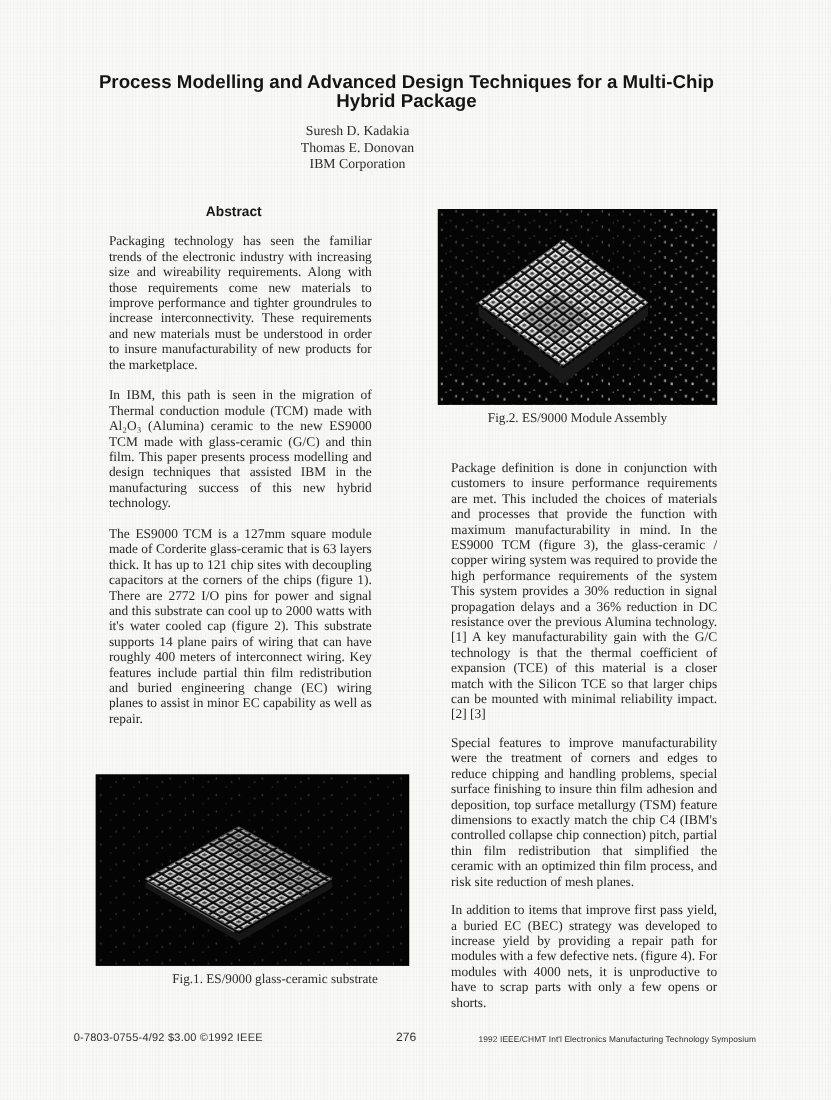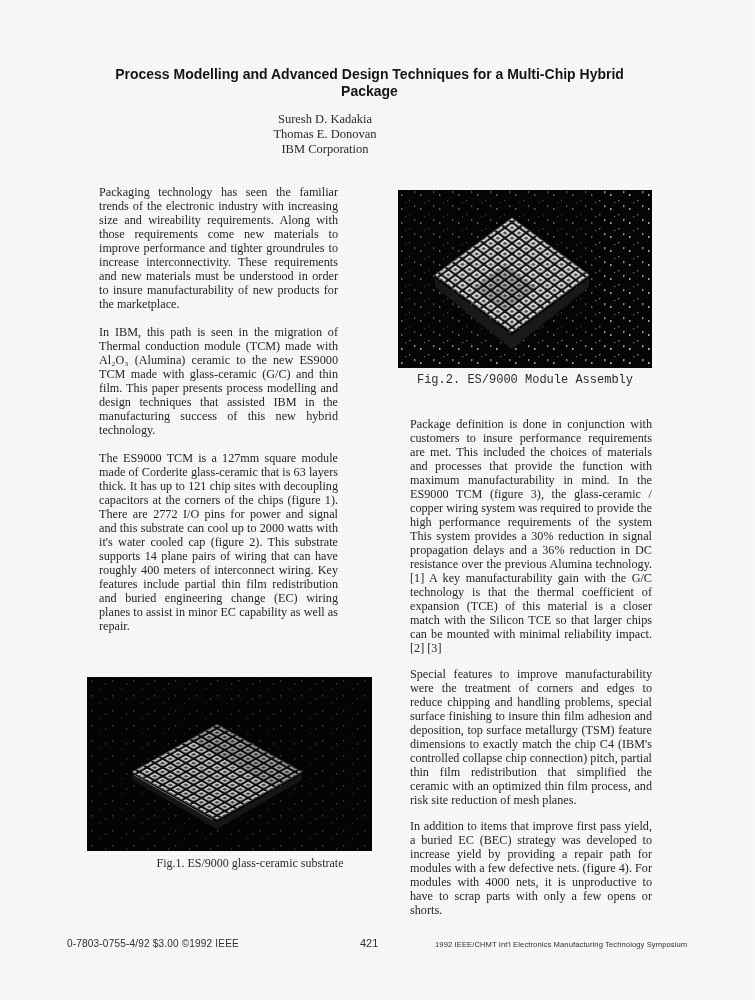--- a/index.html
+++ b/index.html
@@ -12,21 +12,21 @@
     background-image:repeating-linear-gradient(90deg, rgba(60,60,60,0.018) 0 1px, transparent 1px 3px),
                      repeating-linear-gradient(0deg, rgba(60,60,60,0.012) 0 1px, transparent 1px 4px);
     overflow:hidden;
     font-family:"Liberation Serif","DejaVu Serif",serif;
     color:#242424;
   }
   .paper-header{position:absolute;left:87px;top:66px;width:565px;text-align:center;}
   .paper-title{
     margin:0;
     font-family:"Liberation Sans","DejaVu Sans",sans-serif;
-    font-weight:bold;font-size:14px;line-height:17px;color:#151515;
+    font-weight:bold;font-size:17px;line-height:17px;color:#151515;
   }
   .authors{position:absolute;left:60px;top:112px;width:530px;text-align:center;}
   .author-line{font-size:12.5px;line-height:15px;color:#2b2b2b;font-family:Liberation Serif, serif;}
   .col{position:absolute;}
   .col-left{left:87px;top:185px;width:251px;}
   .col-right{left:398px;top:190px;width:254px;}
   h2.sec{
     margin:0 0 13px 0;text-align:center;
     font-family:"Liberation Sans","DejaVu Sans",sans-serif;
     font-weight:bold;font-size:12.5px;color:#171717;
@@ -37,21 +37,21 @@
     font-size:12.2px;line-height:14px;
     color:#262626;
   }
   .col-right p.body{margin-bottom:12px;}
   figure{margin:0;padding:0;}
   .fig-img{display:block;background:#000;}
   figcaption{
     text-align:center;font-size:12px;color:#2b2b2b;margin-top:5px;
   }
   .figure-1{margin-top:44px;width:326px;}
-  .figure-2{margin-bottom:30px;font-family:Liberation Mono, monospace;}
+  .figure-2{margin-bottom:30px;}
   .pkg-heading{margin-top:0;margin-bottom:16px;}
   .page-footer{
     position:absolute;left:0;top:936px;width:755px;height:20px;
     font-family:"Liberation Sans","DejaVu Sans",sans-serif;color:#2f2f2f;
   }
   .footer-copyright{position:absolute;left:67px;top:2px;font-size:10px;letter-spacing:0.2px;}
   .footer-page-number{position:absolute;left:360px;top:1px;font-size:11px;}
   .footer-conference{position:absolute;left:435px;top:4px;font-size:7.6px;letter-spacing:0.1px;}
 </style>
 </head>
@@ -63,20 +63,21 @@
     <h1 class="paper-title">Process Modelling and Advanced Design Techniques for a Multi-Chip Hybrid Package</h1>
   </header>
 
   <div class="authors">
     <div class="author-line">Suresh D. Kadakia</div>
     <div class="author-line">Thomas E. Donovan</div>
     <div class="author-line">IBM Corporation</div>
   </div>
 
   <div class="col col-left">
+    <h2 class="sec">Abstract</h2>
     <p class="body">Packaging technology has seen the familiar trends of the electronic industry with increasing size and wireability requirements.  Along with those requirements come new materials to improve performance and tighter groundrules to increase interconnectivity.  These requirements and new materials must be understood in order to insure manufacturability of new products for the marketplace.</p>
     <p class="body">In IBM, this path is seen in the migration of Thermal conduction module (TCM) made with Al₂O₃ (Alumina) ceramic to the new ES9000 TCM made with glass-ceramic (G/C) and thin film.  This paper presents process modelling and design techniques that assisted IBM in the manufacturing success of this new hybrid technology.</p>
     <p class="body">The ES9000 TCM is a 127mm square module made of Corderite glass-ceramic that is 63 layers thick.  It has up to 121 chip sites with decoupling capacitors at the corners of the chips (figure 1). There are 2772 I/O pins for power and signal and this substrate can cool up to 2000 watts with it's water cooled cap (figure 2).  This substrate supports 14 plane pairs of wiring that can have roughly 400 meters of interconnect wiring.  Key features include partial thin film redistribution and buried engineering change (EC) wiring planes to assist in minor EC capability as well as repair.</p>
 
     <figure class="figure-1">
       <svg class="fig-img" width="285" height="174" viewBox="0 0 285 174" aria-hidden="true">
         <defs>
           <pattern id="sp1" width="21" height="15" patternUnits="userSpaceOnUse">
             <rect x="4" y="3" width="1.3" height="1.6" fill="#b5b5b5"></rect>
             <rect x="13" y="11" width="1.2" height="1.2" fill="#777"></rect>
@@ -130,17 +131,17 @@
       <figcaption>Fig.2. ES/9000 Module Assembly</figcaption>
     </figure>
 
     <p class="body">Package definition is done in conjunction with customers to insure performance requirements are met.  This included the choices of materials and processes that provide the function with maximum manufacturability in mind.  In the ES9000 TCM (figure 3), the glass-ceramic / copper wiring system was required to provide the high performance requirements of the system This system provides a 30% reduction in signal propagation delays and a 36% reduction in DC resistance over the previous Alumina technology.  [1] A key manufacturability gain with the G/C technology is that the thermal coefficient of expansion (TCE) of this material is a closer match with the Silicon TCE so that larger chips can be mounted with minimal reliability impact. [2] [3]</p>
     <p class="body">Special features to improve manufacturability were the treatment of corners and edges to reduce chipping and handling problems, special surface finishing to insure thin film adhesion and deposition, top surface metallurgy (TSM) feature dimensions to exactly match the chip C4 (IBM's controlled collapse chip connection) pitch, partial thin film redistribution that simplified the ceramic with an optimized thin film process, and risk site reduction of mesh planes.</p>
     <p class="body">In addition to items that improve first pass yield, a buried EC (BEC) strategy was developed to increase yield by providing a repair path for modules with a few defective nets. (figure 4).  For modules with 4000 nets, it is unproductive to have to scrap parts with only a few opens or shorts.</p>
   </div>
 
   <footer class="page-footer">
     <span class="footer-copyright">0-7803-0755-4/92 $3.00 ©1992 IEEE</span>
-    <span class="footer-page-number">421</span>
+    <span class="footer-page-number">276</span>
     <span class="footer-conference">1992 IEEE/CHMT Int'l Electronics Manufacturing Technology Symposium</span>
   </footer>
 
 </div>
 
 </body></html>

